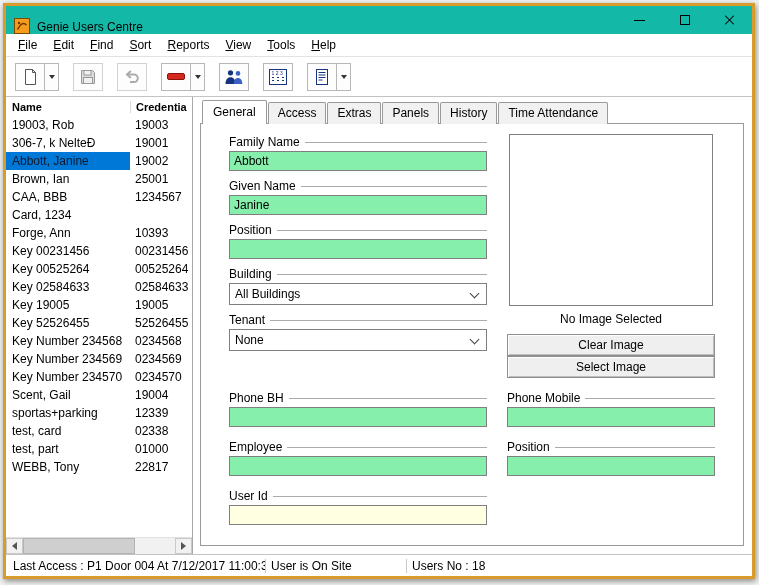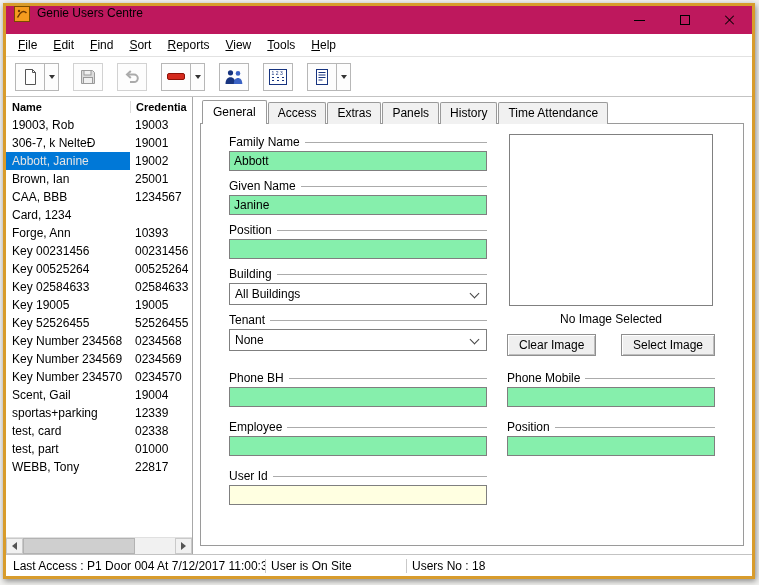--- a/index.html
+++ b/index.html
@@ -6,21 +6,21 @@
   html, body { margin:0; padding:0; width:759px; height:585px; overflow:hidden;
                background:#f2f2f0; font-family:"Liberation Sans", sans-serif; }
   .page { width:759px; height:585px; position:relative; }
 
   .window { position:absolute; left:3px; top:3px; right:4px; bottom:6px;
             border:3px solid var(--gold,#D89C2C); background:#fff;
             display:flex; flex-direction:column;
             box-shadow: 1px 2px 6px rgba(0,0,0,.45); }
 
   
-  .titlebar { height:28px; display:flex; align-items:flex-start; padding-left:8px; gap:7px; background:#be185d; flex:0 0 auto; }
+  .titlebar { height:28px; display:flex; align-items:flex-end; padding-left:8px; gap:7px; background:#14b8a6; flex:0 0 auto; }
   .app-icon svg { display:block; }
   .title { font-size:12px; color:#000; }
   .win-controls { margin-left:auto; display:flex; height:100%; }
   .win-btn { width:45px; height:100%; display:flex; align-items:center; justify-content:center; cursor:default; }
   .glyph-min { width:11px; height:1px; background:#000; }
   .glyph-max { width:10px; height:10px; border:1px solid #000; }
   .x-icon { position:relative; width:12px; height:12px; }
   .x-icon::before, .x-icon::after { content:""; position:absolute; left:5.5px; top:0; width:1px; height:12px; background:#000; }
   .x-icon::before { transform:rotate(45deg); }
   .x-icon::after  { transform:rotate(-45deg); }
@@ -45,21 +45,21 @@
   
   .main { flex:1 1 auto; display:flex; min-height:0; background:#fff; }
 
   .left-panel { width:186px; display:flex; flex-direction:column; min-height:0; }
   .list-header { display:flex; height:19px; align-items:center; font-size:11px; font-weight:bold; flex:0 0 auto; }
   .col-name { width:124px; padding-left:6px; white-space:nowrap; overflow:hidden; }
   .col-cred { flex:1; padding-left:5px; white-space:nowrap; overflow:hidden; }
   .list-header .col-cred { border-left:1px solid #dcdcdc; }
   .list-body { flex:1 1 auto; overflow:hidden; }
   .list-row { display:flex; height:18px; line-height:18px; font-size:12px; cursor:default; }
-  .list-row.active .col-name { background:var(--accent,#0078D7); color:#e5e5e5; }
+  .list-row.active .col-name { background:var(--accent,#0078D7); color:#0f172a; }
   .hscroll { height:17px; display:flex; flex:0 0 auto; background:#f1f1f1; border-top:1px solid #e0e0e0; }
   .sb-btn { width:17px; background:#f1f1f1; border:1px solid #c9c9c9; display:flex; align-items:center; justify-content:center; }
   .tri-left  { width:0; height:0; border:4px solid transparent; border-right:5px solid #555; border-left-width:0; }
   .tri-right { width:0; height:0; border:4px solid transparent; border-left:5px solid #555; border-right-width:0; }
   .sb-track { flex:1; display:flex; }
   .sb-thumb { width:112px; background:#cfcfcf; border:1px solid #b2b2b2; }
 
   .splitter { width:4px; background:#fff; border-left:1px solid #a8a8a8; cursor:ew-resize; }
 
   .right-panel { flex:1; display:flex; flex-direction:column; min-height:0; padding:2px 8px 8px 4px; }
@@ -79,21 +79,21 @@
   .tb.user-id { background:var(--useridBg,#FFFFE1); }
   .stack .field { margin-bottom:7px; }
   .dd { position:relative; height:22px; border:1px solid #7f7f7f; background:#fff; font-size:12px;
         display:flex; align-items:center; padding:0 22px 0 5px; cursor:default; }
   .dd-caret { position:absolute; right:8px; top:6px; width:7px; height:7px;
               border-right:1.6px solid #444; border-bottom:1.6px solid #444; transform:rotate(45deg); }
 
   .img-panel { display:flex; flex-direction:column; }
   .img-box { width:204px; height:172px; border:1px solid #808080; background:#fff; align-self:center; }
   .img-caption { text-align:center; font-size:12px; margin:6px 0 8px; }
-  .img-buttons { display:flex; justify-content:space-between; }
+  .img-buttons { display:flex; justify-content:space-between;flex-direction:column; }
   .btn { font-family:"Liberation Sans", sans-serif; font-size:12px; background:#efefef; color:#000;
          border:1px solid #8f8f8f; padding:3px 11px;
          box-shadow: inset 1px 1px 0 #ffffff, inset -1px -1px 0 #bdbdbd; cursor:default; }
 
   
   .statusbar { height:22px; display:flex; align-items:center; font-size:12px; padding-left:7px;
                border-top:1px solid #c3c3c3; background:#fff; flex:0 0 auto; }
   .sb1 { width:252px; white-space:nowrap; overflow:hidden; }
   .sb2 { width:140px; padding-left:5px; white-space:nowrap; }
   .sb3 { flex:1; padding-left:5px; white-space:nowrap; }

